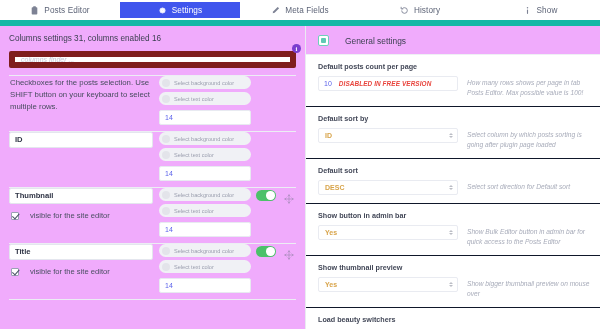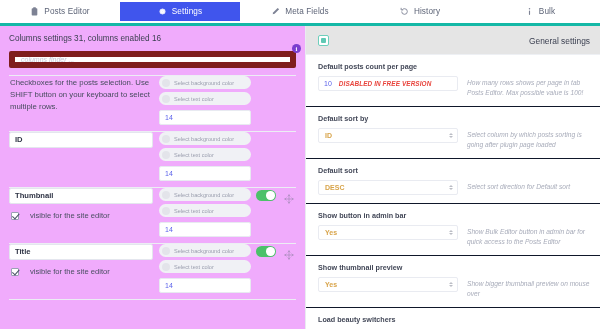--- a/index.html
+++ b/index.html
@@ -9,21 +9,21 @@
     background: #ffffff;
     overflow: hidden;
   }
   #app { width: 600px; height: 329px; position: relative; background: #fff; display: flex; flex-direction: column; }
 
   
   .tabbar {
     height: 26px; min-height: 26px;
     display: flex; align-items: stretch;
     background: #ffffff;
-    border-bottom: 3px solid #14b8a6;
+    border-bottom: 6px solid #14b8a6;
   }
   .tab {
     flex: 1 1 0;
     display: flex; align-items: center; justify-content: center;
     gap: 5px;
     font-size: 8.2px; color: #5d6477;
     cursor: pointer;
     letter-spacing: .1px;
   }
   .tab.active {
@@ -151,24 +151,23 @@
     font-weight: bold; font-family: "Liberation Serif", serif;
   }
 
   
   .rightpanel {
     flex: 1 1 auto; background: #fbfbfd;
     display: flex; flex-direction: column; overflow: hidden;
     position: relative;
   }
   .gs-head {
-    display: flex; align-items: center; gap: 6px;
+    display: flex; align-items: center; gap: 16px;
     padding: 9px 10px 8px 12px;
-    background: #e5e5e5;
-    justify-content: space-between;
+    background: #f0abfc;
   }
   .gs-badge {
     width: 11px; height: 11px; border-radius: 2px;
     border: 1px solid #6ecfbc;
     display: flex; align-items: center; justify-content: center;
     background: #fff;
   }
   .gs-badge .sq { width: 5px; height: 5px; background: #5fc9b4; border-radius: 1px; }
   .gs-title { font-size: 8.4px; color: #3a3f50; }
 
@@ -254,21 +253,21 @@
         </span>
         <span>History</span>
       </div>
       <div class="tab">
         <span class="tico">
           <svg width="9" height="9" viewBox="0 0 16 16" fill="#7d8294">
             <rect x="7" y="6" width="2" height="8" rx="1"></rect>
             <circle cx="8" cy="3" r="1.3"></circle>
           </svg>
         </span>
-        <span>Bulk</span>
+        <span>Show</span>
       </div>
     </div>
 
   <div class="body">
 
     <div class="leftpanel">
 
       <div class="cols-head">Columns settings 31, columns enabled 16</div>
 
       <div class="finder-wrap">

